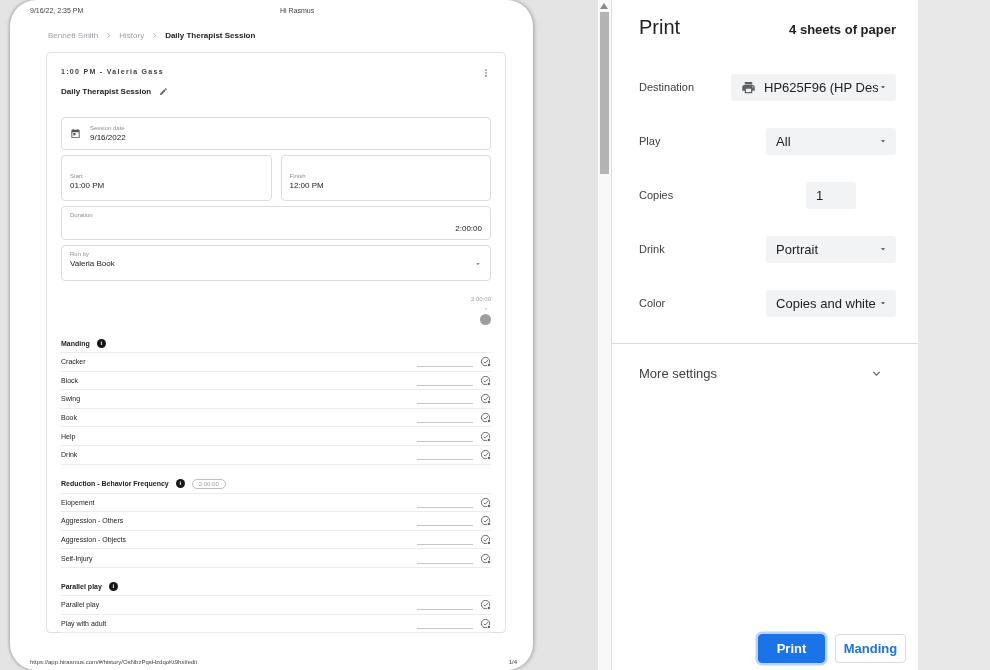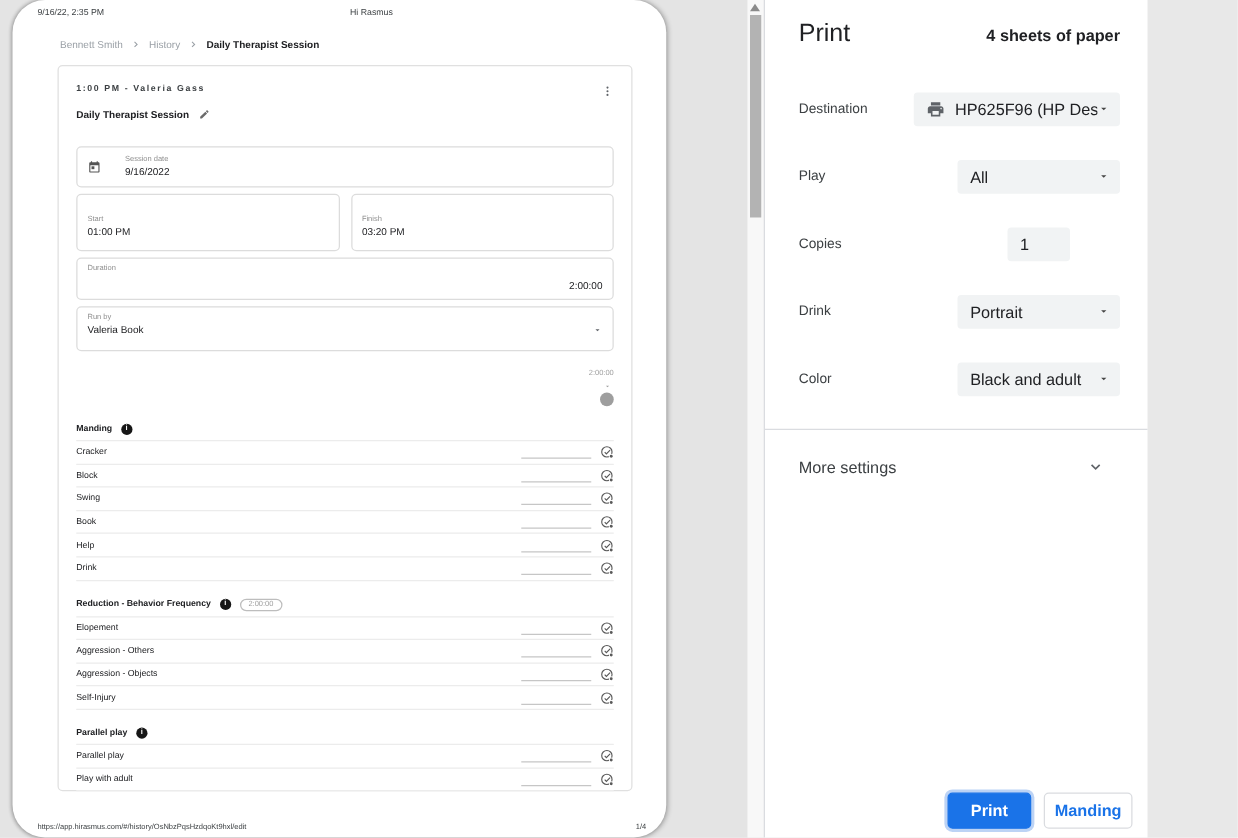--- a/index.html
+++ b/index.html
@@ -26,21 +26,21 @@
                    margin-top:15px; font-size:7px; font-weight:600; letter-spacing:1.3px; color:#3c4043; }
   .kebab { width:10px; height:10px; color:#5f6368; }
   .card-name-row { margin-top:9px; display:flex; align-items:center; gap:8px; }
   .card-name { font-size:8px; font-weight:700; color:#202124; }
   .pencil { width:9px; height:9px; color:#6b6b6b; }
 
   .fields { margin-top:21px; }
   .fbox { border:1px solid #dcdcdc; border-radius:4px; background:#fff; }
   .flabel { font-size:6px; color:#8f8f8f; }
   .fvalue { font-size:8px; color:#202124; margin-top:2px; }
-  .f-date { height:33px; display:flex; align-items:center; padding:0 8px; margin-bottom:5px;gap:10px; }
+  .f-date { height:33px; display:flex; align-items:center; padding:0 8px; margin-bottom:5px; }
   .cal-icon { width:11px; height:11px; color:#555; margin-right:9px; }
   .f-times { display:flex; gap:9px; margin-bottom:5px; }
   .f-times .fbox { flex:1; height:46px; padding:17px 8px; }
   .f-duration { height:34px; padding:5px 8px; position:relative; margin-bottom:5px; }
   .f-duration .fvalue { position:absolute; right:8px; bottom:6px; }
   .f-runby { height:36px; padding:5px 8px; position:relative; }
   .runby-caret { position:absolute; right:8px; top:14px; width:8px; height:8px; color:#5f6368; }
 
   .timer-area { margin-top:6px; text-align:right; }
   .timer-text { font-size:6px; color:#9e9e9e; }
@@ -187,21 +187,21 @@
             <div class="fvalue">9/16/2022</div>
           </div>
         </div>
         <div class="f-times">
           <div class="fbox">
             <div class="flabel">Start</div>
             <div class="fvalue">01:00 PM</div>
           </div>
           <div class="fbox">
             <div class="flabel">Finish</div>
-            <div class="fvalue">03:20 PM</div>
+            <div class="fvalue">12:00 PM</div>
           </div>
         </div>
         <div class="fbox f-duration">
           <div class="flabel">Duration</div>
           <div class="fvalue">2:00:00</div>
         </div>
         <div class="fbox f-runby">
           <div class="flabel">Run by</div>
           <div class="fvalue">Valeria Book</div>
           <svg class="runby-caret">
@@ -378,21 +378,21 @@
         <span class="ctl-text">Portrait</span>
         <svg class="ctl-caret">
             <use href="#i-caret"></use>
           </svg>
       </div>
     </div>
 
     <div class="opt-row">
       <span class="opt-label">Color</span>
       <div class="opt-control">
-        <span class="ctl-text">Black and adult</span>
+        <span class="ctl-text">Copies and white</span>
         <svg class="ctl-caret">
             <use href="#i-caret"></use>
           </svg>
       </div>
     </div>
   </div>
 
   <div class="panel-divider"></div>
 
   <div class="more-row">

